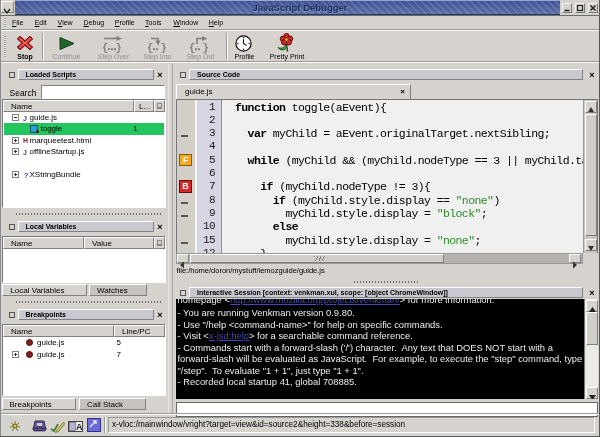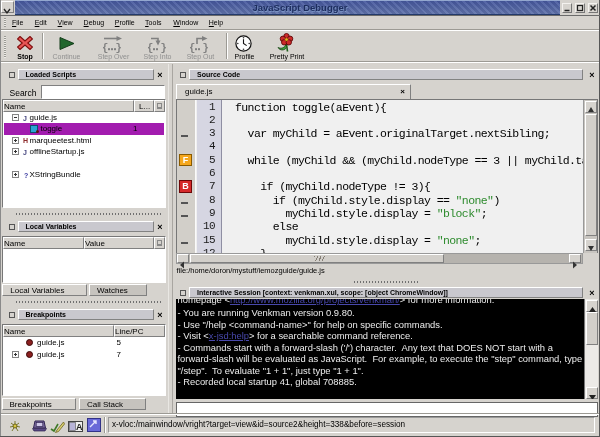--- a/index.html
+++ b/index.html
@@ -28,21 +28,21 @@
 .tsep { position:absolute; top:33px; width:2px; height:26px;
   border-left:1px solid #9c9a94; border-right:1px solid #fff; }
 
 .pgrip { position:absolute; width:6px; height:6px; border:1px solid #555; background:#d6d3ce; }
 .pbar { position:absolute; height:11px; background:#c9c8ce;
   border:1px solid #828282; border-top-color:#fff; border-left-color:#fff;
   font-size:7px; font-weight:bold; line-height:10px; padding-left:7px; color:#000; white-space:nowrap; overflow:hidden; }
 .pclose { position:absolute; width:10px; height:10px; font-size:9px;
   line-height:10px; text-align:center; color:#000; font-weight:bold; }
 .thead { position:absolute; background:#d6d3ce; border:1px solid #808080; border-top-color:#fff; border-left-color:#fff;
-  font-size:8px; line-height:11px; color:#000; height:12px; }
+  font-size:8px; padding-left:7px; line-height:11px; color:#000; height:12px; }
 .gridbtn { position:absolute; background:#d6d3ce; border:1px solid #808080; border-top-color:#fff; border-left-color:#fff; height:12px; }
 .gridbtn:after { content:""; position:absolute; left:2px; top:2px; right:2px; bottom:2px;
   background:linear-gradient(#888,#888) 0 3px/100% 1px no-repeat, linear-gradient(#888,#888) 3px 0/1px 100% no-repeat; border:1px solid #888; }
 
 .trow { position:absolute; left:1px; right:1px; height:11.4px; font-size:8px; line-height:11.4px; white-space:nowrap; }
 .expander { position:absolute; width:7px; height:7px; border:1px solid #848484;
   background:#fcfcfc; }
 .expander i { position:absolute; left:1px; top:2px; width:3px; height:1px; background:#333; }
 .expander.plus i2 { position:absolute; left:2px; top:1px; width:1px; height:3px; background:#333; }
 .licon { position:absolute; font-size:7px; font-weight:bold; top:0.5px !important; line-height:11.4px; }
@@ -57,21 +57,21 @@
 
 .sbbtn { position:absolute; background:#d6d3ce; border:1px solid #808080;
   border-top-color:#fff; border-left-color:#fff; }
 .sbthumb { position:absolute; background:#d2cfca; border:1px solid #808080;
   border-top-color:#fff; border-left-color:#fff; }
 
 .mono { font-family:"Liberation Mono", monospace; }
 .codeline { position:absolute; left:58px; white-space:pre; color:#000;
   font-size:11.5px; letter-spacing:-0.6px; }
 .lnum { position:absolute; right:7px; font-size:11px; letter-spacing:-0.6px; color:#1a1a1a; }
-.kw { font-weight:normal;text-align:right; }
+.kw { font-weight:bold;text-align:right; }
 .str { color:#2e8b2e; }
 
 .cline { position:absolute; left:1.5px; white-space:pre; color:#ececec; font-size:9.4px; }
 .cline .lk { color:#4848ac; text-decoration:underline; }
 </style>
 </head>
 <body>
 
 <div class="abs" style="left:0;top:0;width:1px;height:437px;background:#8a8a8a;"></div>
 <div class="abs" style="left:599px;top:0;width:1px;height:437px;background:#565656;"></div>
@@ -200,21 +200,21 @@
   <div class="thead" style="left:0;top:0;width:131px;">Name</div>
   <div class="thead" style="left:131px;top:0;width:20px;padding-left:4px;">L...</div>
   <div class="gridbtn" style="left:151px;top:0;width:11px;"></div>
   <div class="trow" style="top:12px;">
     <span class="expander" style="left:8px;top:2px;">
         <i></i>
       </span>
     <span class="licon" style="left:19px;top:2px;color:#44447e;">J</span>
     <span style="position:absolute;left:25.5px;">guide.js</span>
   </div>
-  <div class="trow" style="top:23.4px;background:#a21caf;">
+  <div class="trow" style="top:23.4px;background:#22c55e;">
     <span style="position:absolute;left:25.5px;top:1.5px;width:8px;height:8px;background:#29a3d4;border:1px solid #0d4f6e;"></span>
     <span style="position:absolute;left:31.5px;top:6.5px;width:3px;height:3px;background:#5e1010;border-radius:50%;"></span>
     <span style="position:absolute;left:36.5px;">toggle</span>
     <span style="position:absolute;left:129px;">1</span>
   </div>
   <div class="trow" style="top:46.2px;">
     <span class="expander plus" style="left:8px;top:2px;">
         <i></i>
         <i2></i2>
       </span>

